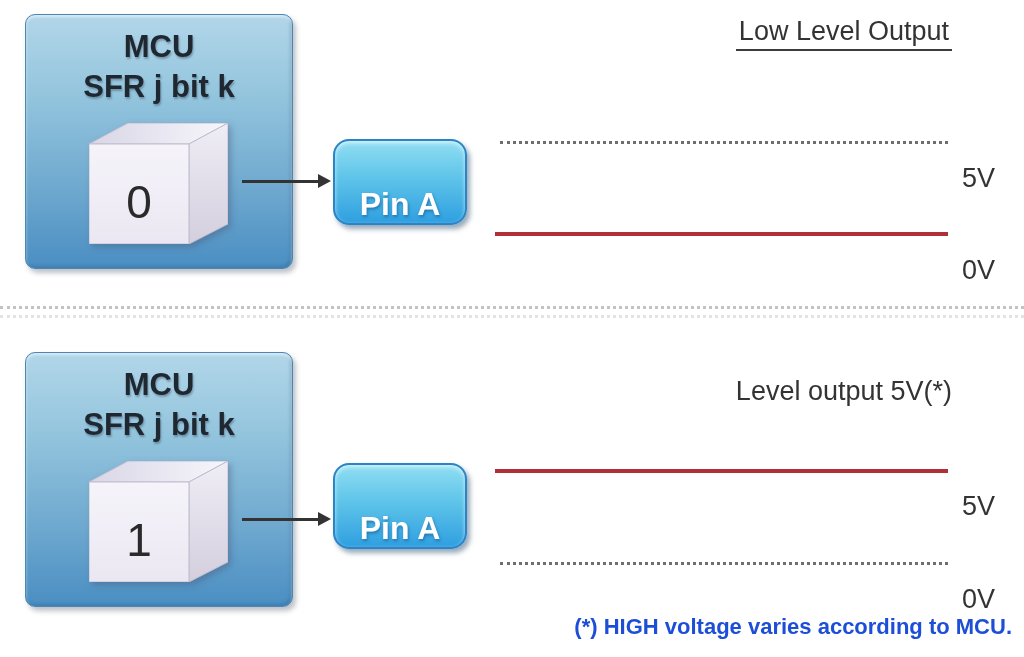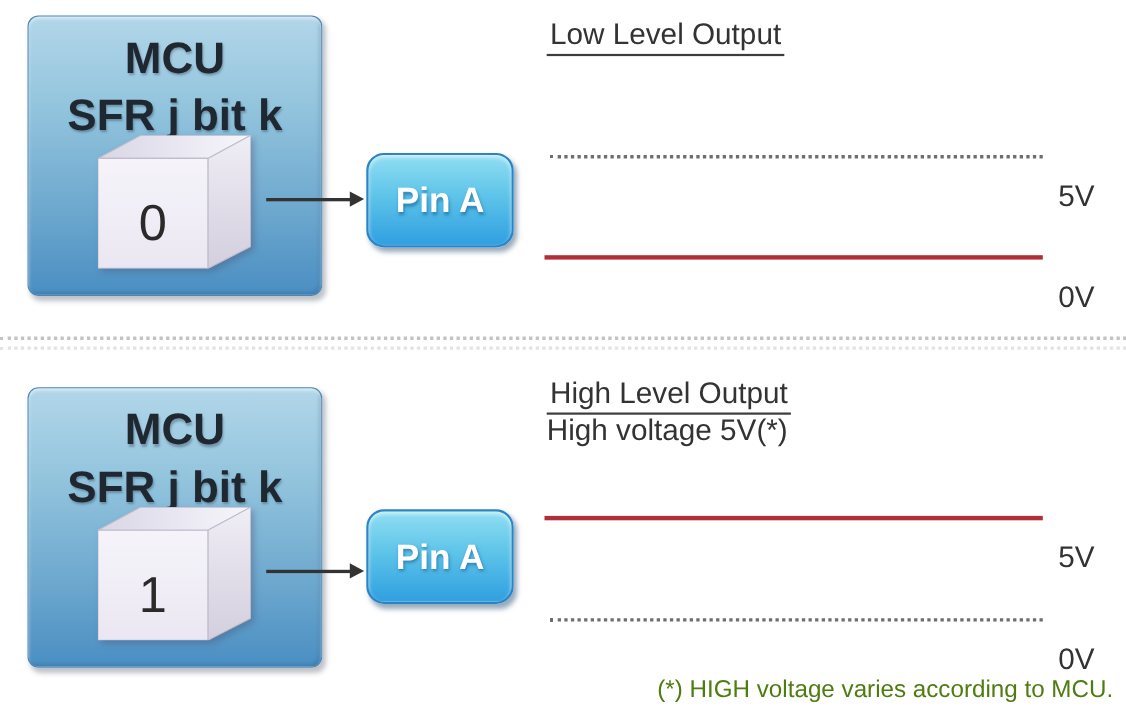--- a/index.html
+++ b/index.html
@@ -16,21 +16,21 @@
     background:linear-gradient(180deg,#b2d6e9 0%,#95c6de 30%,#6fa9cf 68%,#4a8ec2 100%);
     border:1px solid #4c86b4;
     box-shadow:3px 4px 5px rgba(110,120,130,.45),
                inset 0 2px 3px rgba(255,255,255,.55),
                inset -2px -2px 3px rgba(30,70,110,.25);
   }
   .sec-low  .mcu-box{top:14px;}
   .sec-high .mcu-box{top:352px;}
   .mcu-title{
     position:absolute; top:12px; left:0; width:100%; text-align:center;
-    font-weight:bold; font-size:40px; line-height:1.3; color:#1f2730;
+    font-weight:bold; font-size:31px; line-height:1.3; color:#1f2730;
     text-shadow:1px 2px 2px rgba(35,50,70,.35);
   }
   
   .cube{position:absolute; left:63px; top:108px; width:139px; height:121px;
         filter:drop-shadow(3px 3px 3px rgba(70,80,110,.38));}
   .cube-num{
     position:absolute; left:63px; top:152px; width:100px; height:70px;
     line-height:70px; text-align:center; font-size:46px; color:#2a2a2a;
   }
   
@@ -40,51 +40,51 @@
   .arrow-line{position:absolute; left:0; top:6px; width:78px; height:2.5px; background:#333;}
   .arrow-head{position:absolute; right:0; top:0; width:0; height:0;
     border-left:13px solid #333; border-top:7px solid transparent; border-bottom:7px solid transparent;}
 
   
   .pin-btn{
     position:absolute; left:333px; width:130px; height:82px; border-radius:16px;
     background:linear-gradient(180deg,#90def2 0%,#5ec4e9 45%,#2f9fe0 100%);
     border:2px solid #2b84c6;
     box-shadow:3px 4px 5px rgba(50,85,120,.5), inset 0 2px 4px rgba(255,255,255,.65);
-    display:flex; align-items:center; justify-content:center;
+    display:flex; align-items:flex-end; justify-content:center;
     color:#fff; font-size:32px; font-weight:bold;
     text-shadow:1px 2px 3px rgba(25,95,150,.65);
   }
   .sec-low  .pin-btn{top:139px;}
   .sec-high .pin-btn{top:463px;}
 
   
   .heading,.subheading{
-    position:absolute; left:497px; width:455px; text-align:left;
+    position:absolute; left:497px; width:455px; text-align:right;
     font-size:27px; color:#333;
   }
   .sec-low  .heading{top:16px;}   .sec-low  .subheading{top:50px;}
   .sec-high .heading{top:342px;}  .sec-high .subheading{top:376px;}
   .underlined{display:inline-block; border-bottom:2px solid #3c3c3c; padding:0 3px 2px;}
 
   
   .line{position:absolute; height:0;}
   .sec-low  .line1{top:141px; left:500px; width:448px; border-top:3px dotted #6e6e6e;}
   .sec-low  .line2{top:232px; left:495px; width:453px; border-top:4px solid #b12f36;}
   .sec-high .line1{top:469px; left:495px; width:453px; border-top:4px solid #b12f36;}
   .sec-high .line2{top:562px; left:500px; width:448px; border-top:3px dotted #6e6e6e;}
   .level-label{position:absolute; left:962px; width:60px; font-size:27px; color:#333;margin-top:36px;}
   .sec-low  .lab1{top:127px;}  .sec-low  .lab2{top:219px;}
   .sec-high .lab1{top:455px;}  .sec-high .lab2{top:548px;}
 
   
   .divider{position:absolute; top:306px; left:0; width:1024px; height:6px;
     border-top:3px dotted #c3c3c3; border-bottom:3px dotted #e3e3e3;}
   .footnote{position:absolute; top:614px; left:450px; width:562px;
-    text-align:right; font-size:22px; font-weight:normal; color:#4d7c0f;}
+    text-align:right; font-size:22px; font-weight:bold; color:#1d4ed8;}
 </style>
 </head>
 <body>
 
 <div class="stage">
 
   <section class="sec sec-low">
     <div class="mcu-box">
       <div class="mcu-title">
         <div>MCU</div>
@@ -163,24 +163,21 @@
 
     <div class="arrow">
       <div class="arrow-line"></div>
       <div class="arrow-head"></div>
     </div>
 
     <div class="pin-btn">
       <span>Pin A</span>
     </div>
 
-    <div class="heading">
-      <span class="underlined">High Level Output</span>
-    </div>
-    <div class="subheading">High voltage 5V(*)</div>
+    <div class="subheading">Level output 5V(*)</div>
 
     <div class="line line1"></div>
     <div class="level-label lab1">5V</div>
     <div class="line line2"></div>
     <div class="level-label lab2">0V</div>
   </section>
 
   <div class="footnote">(*) HIGH voltage varies according to MCU.</div>
 </div>
 

